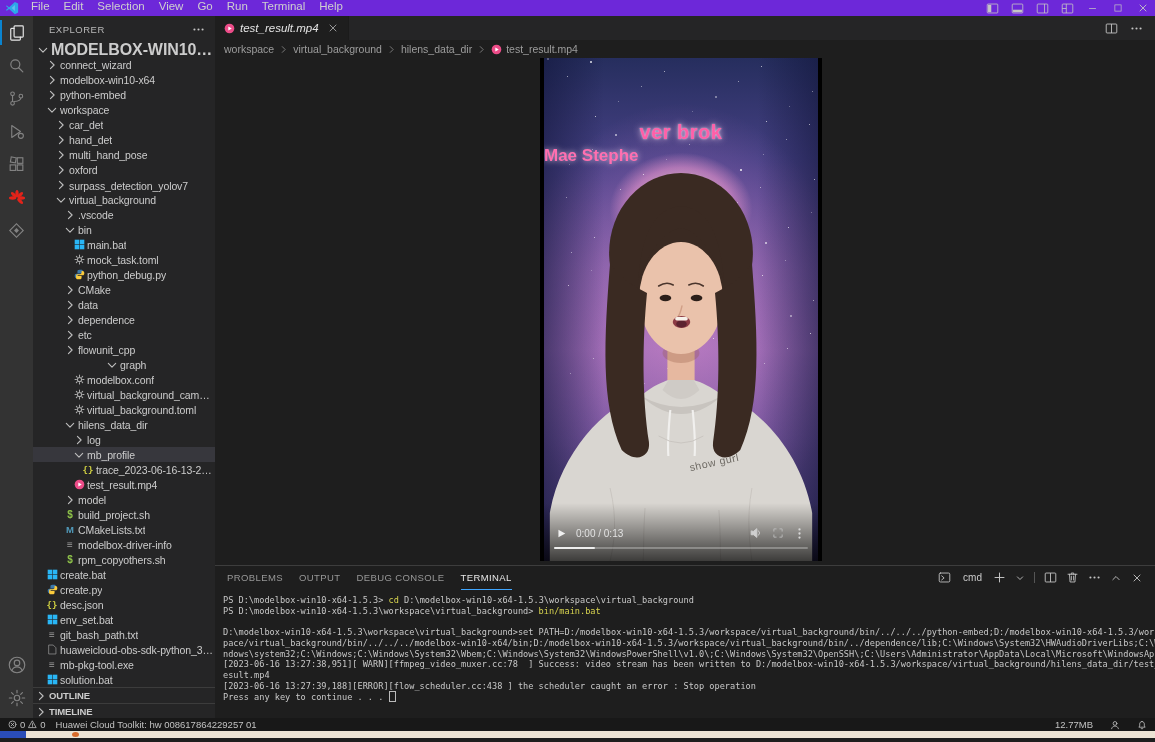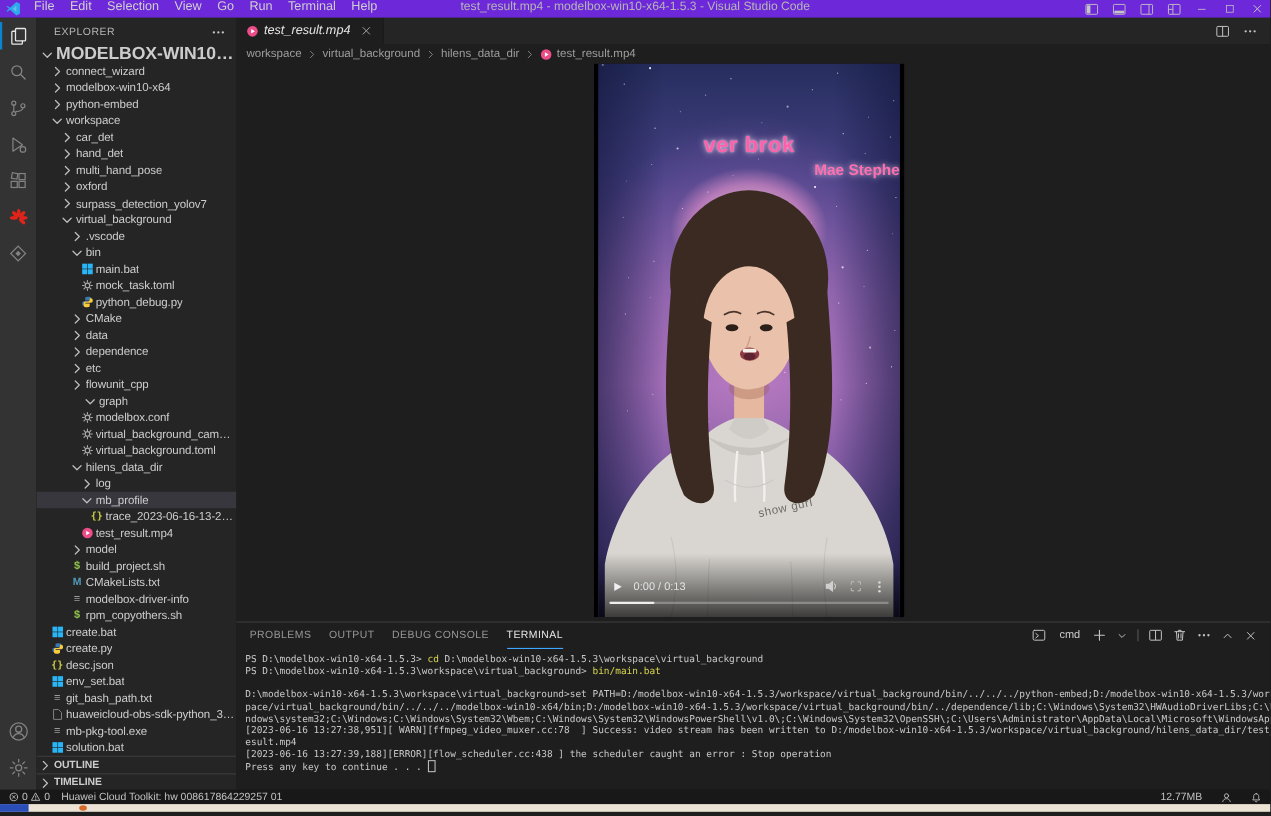--- a/index.html
+++ b/index.html
@@ -45,21 +45,21 @@
   .vid{position:absolute;top:0;bottom:0;left:4px;right:4px;overflow:hidden;
     background:
       linear-gradient(90deg, rgba(16,20,56,.55) 0%, rgba(16,20,56,0) 22%, rgba(16,20,56,0) 78%, rgba(16,20,56,.55) 100%),
       radial-gradient(95px 75px at 50% 30%, rgba(255,236,200,.95), rgba(255,160,215,.5) 55%, rgba(255,160,215,0) 75%),
       radial-gradient(210px 270px at 50% 52%, rgba(236,150,216,.5), rgba(170,110,195,.22) 60%, rgba(170,110,195,0) 80%),
       linear-gradient(180deg,#262e5e 0%,#454083 20%,#76589f 42%,#8d63ac 58%,#6b5095 76%,#483b73 92%,#3a3060 100%);}
   .stars{position:absolute;inset:0;}
   .star{position:absolute;background:#fff;border-radius:50%;}
   .ov-title{position:absolute;top:63px;left:0;right:0;text-align:center;font-size:20px;font-weight:bold;color:#ff5fa8;
     text-shadow:0 0 7px rgba(255,215,245,.9),0 0 2px rgba(255,255,255,.7);letter-spacing:.5px;}
-  .ov-sub{position:absolute;top:88px;left:0;right:0;text-align:right;font-size:14px;font-weight:bold;color:#ff6fb0;
+  .ov-sub{position:absolute;top:88px;left:0;right:0;text-align:left;font-size:17px;font-weight:bold;color:#ff6fb0;
     text-shadow:0 0 6px rgba(255,220,245,.8);}
   .person{position:absolute;left:0;top:0;width:100%;height:100%;}
   .hoodie-text{position:absolute;left:145px;top:398px;font-size:10.5px;color:#5a564f;transform:rotate(-12deg);
     letter-spacing:.6px;opacity:.85;}
   .vcontrols{position:absolute;left:0;right:0;bottom:0;height:58px;background:linear-gradient(rgba(0,0,0,0),rgba(0,0,0,.72));}
   .vc-row{position:absolute;left:12px;right:12px;bottom:21px;display:flex;align-items:center;gap:9px;color:#e8e8e8;}
   .vc-time{font-size:10px;color:#e2e2e2;}
   .vc-spacer{flex:1;}
   .vc-progress{position:absolute;left:10px;right:10px;bottom:12px;height:2.5px;background:rgba(255,255,255,.28);border-radius:2px;}
   .vc-buffer{width:16%;height:100%;background:rgba(255,255,255,.85);border-radius:2px;}
@@ -100,21 +100,20 @@
     <span id="menus" style="display:flex">
         <span class="menu">File</span>
         <span class="menu">Edit</span>
         <span class="menu">Selection</span>
         <span class="menu">View</span>
         <span class="menu">Go</span>
         <span class="menu">Run</span>
         <span class="menu">Terminal</span>
         <span class="menu">Help</span>
       </span>
-    <span class="titletext">test_result.mp4 - modelbox-win10-x64-1.5.3 - Visual Studio Code</span>
     <span class="tb-right" id="tbright">
         <span class="tb-ic">
           <svg width="13" height="13" viewBox="0 0 16 16">
             <g stroke="#c5c5c5" stroke-width="1" fill="none">
               <rect x="1.5" y="2.5" width="13" height="11" rx="1"></rect>
               <rect x="2.5" y="3.5" width="4" height="9" fill="#c5c5c5" stroke="none"></rect>
             </g>
           </svg>
         </span>
         <span class="tb-ic">
@@ -434,21 +433,21 @@
             <span class="lbl">etc</span>
           </div>
           <div class="row" style="padding-left: 29px;">
             <span class="twisty">
               <svg width="14" height="14" viewBox="0 0 16 16">
                 <path d="M6.2 3.8l4.2 4.2-4.2 4.2" stroke="#bdbdbd" stroke-width="1.3" fill="none" stroke-linecap="round" stroke-linejoin="round"></path>
               </svg>
             </span>
             <span class="lbl">flowunit_cpp</span>
           </div>
-          <div class="row" style="padding-left: 41px;">
+          <div class="row" style="padding-left: 29px; margin-left: 42px;">
             <span class="twisty">
               <svg width="14" height="14" viewBox="0 0 16 16">
                 <path d="M3.8 6.2l4.2 4.2 4.2-4.2" stroke="#bdbdbd" stroke-width="1.3" fill="none" stroke-linecap="round" stroke-linejoin="round"></path>
               </svg>
             </span>
             <span class="lbl">graph</span>
           </div>
           <div class="row" style="padding-left: 38px;">
             <span class="twisty">
               <svg width="11" height="11" viewBox="0 0 16 16">

